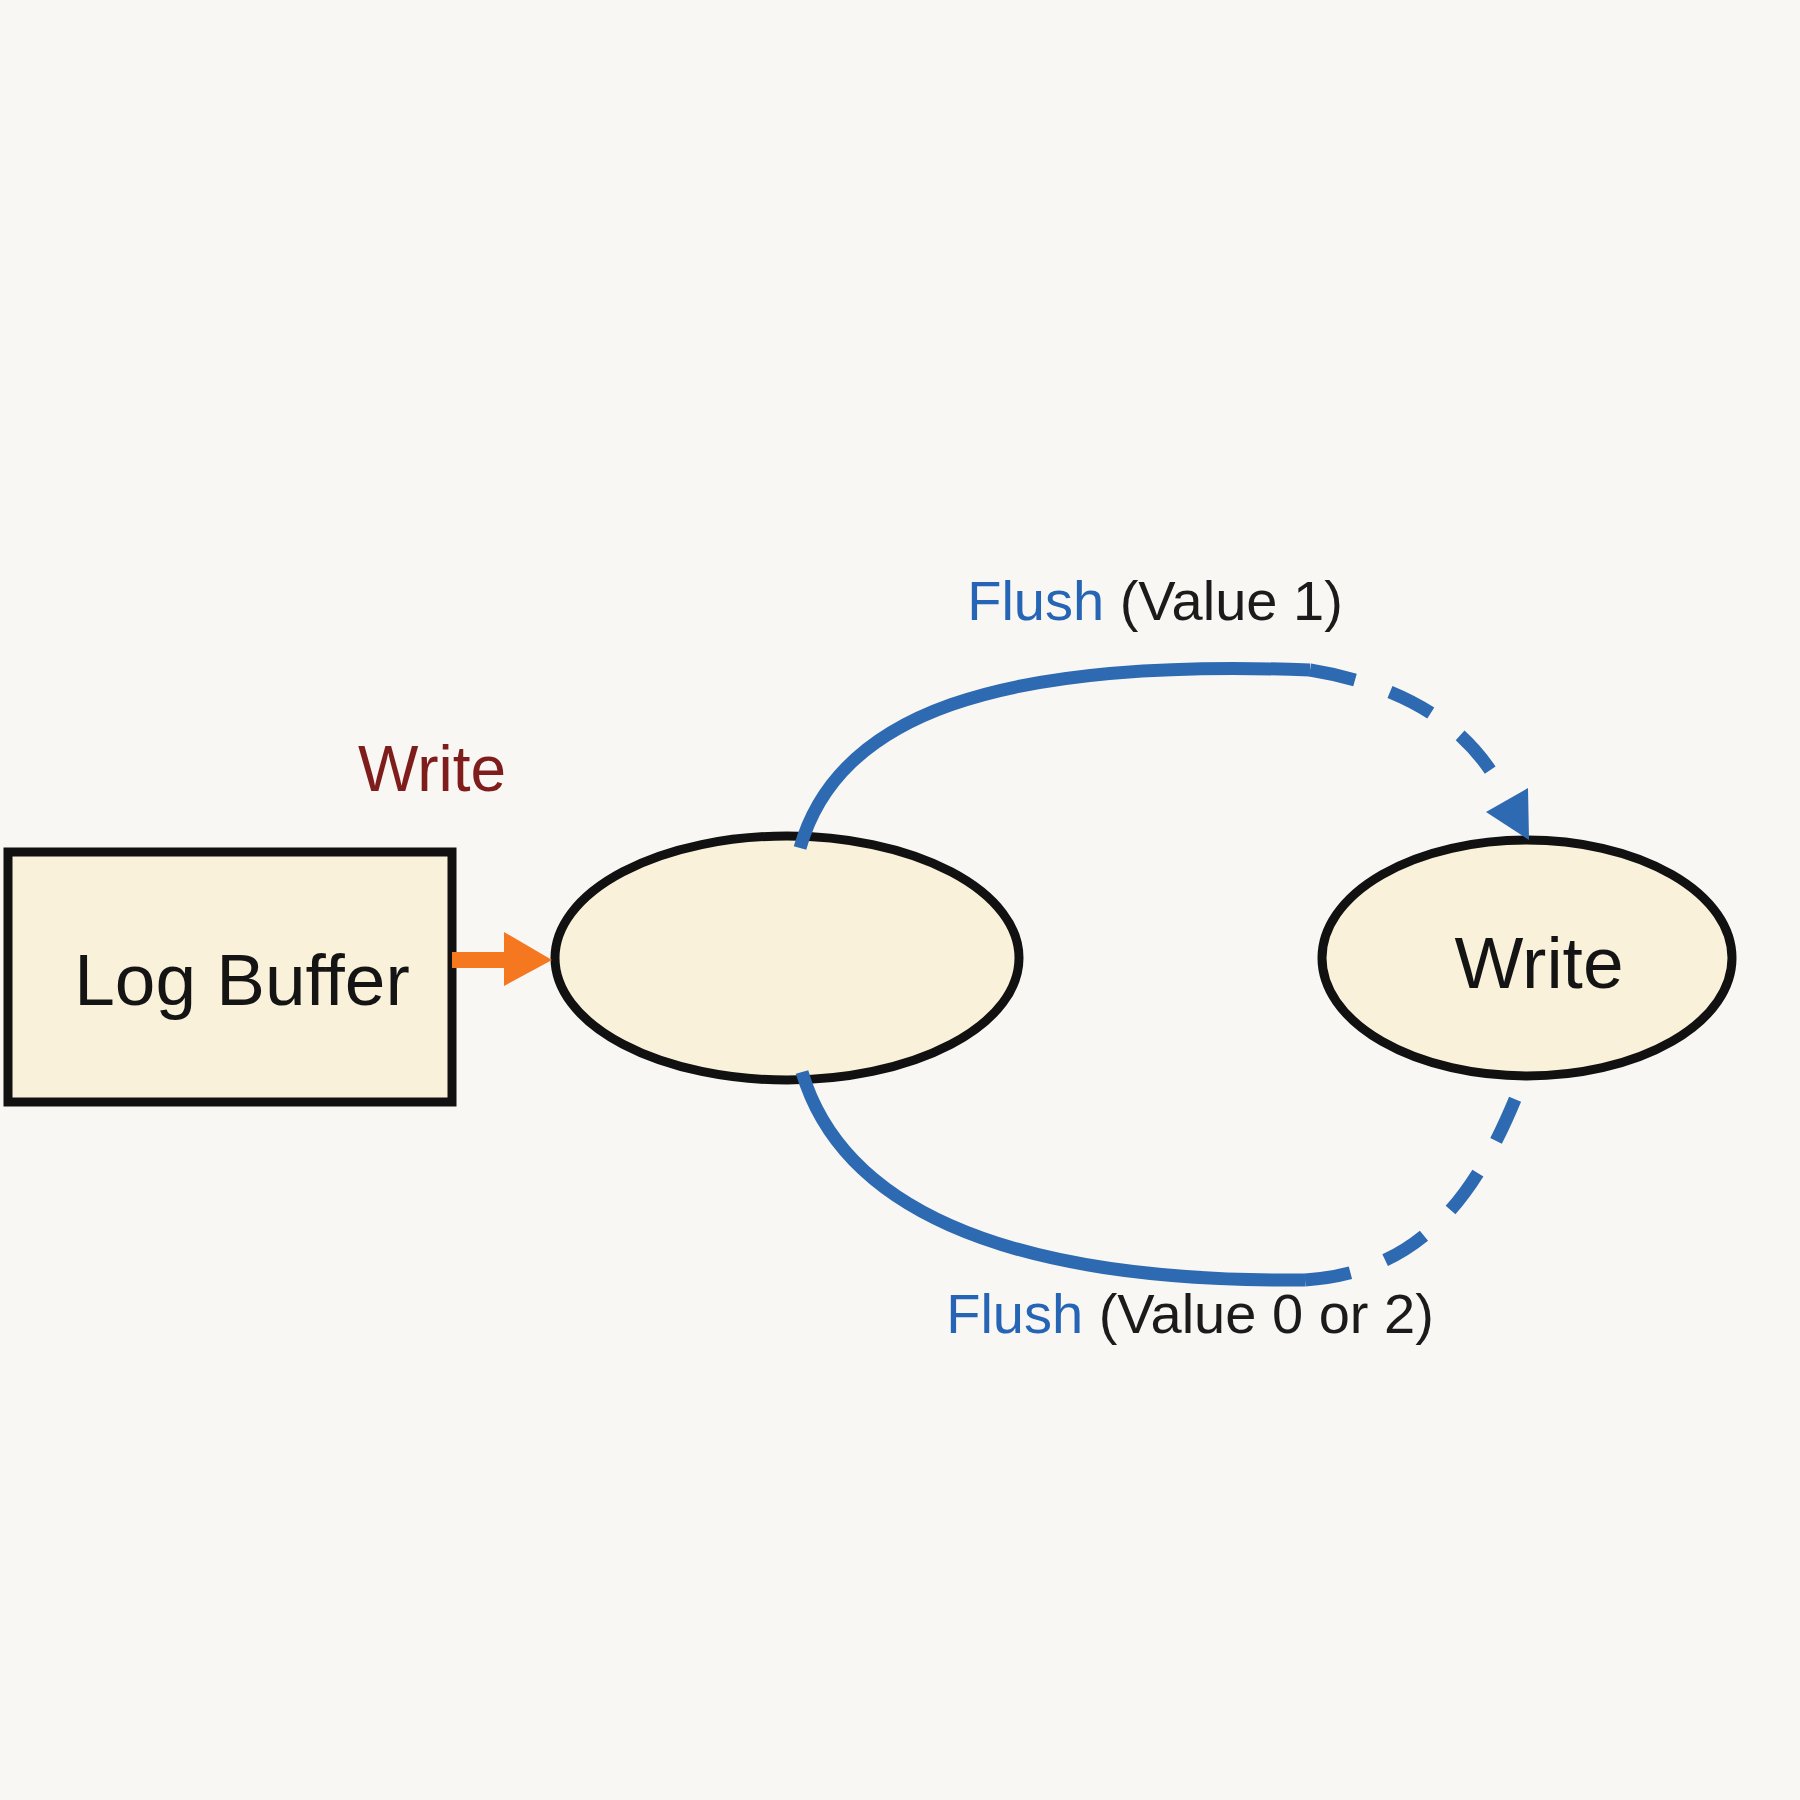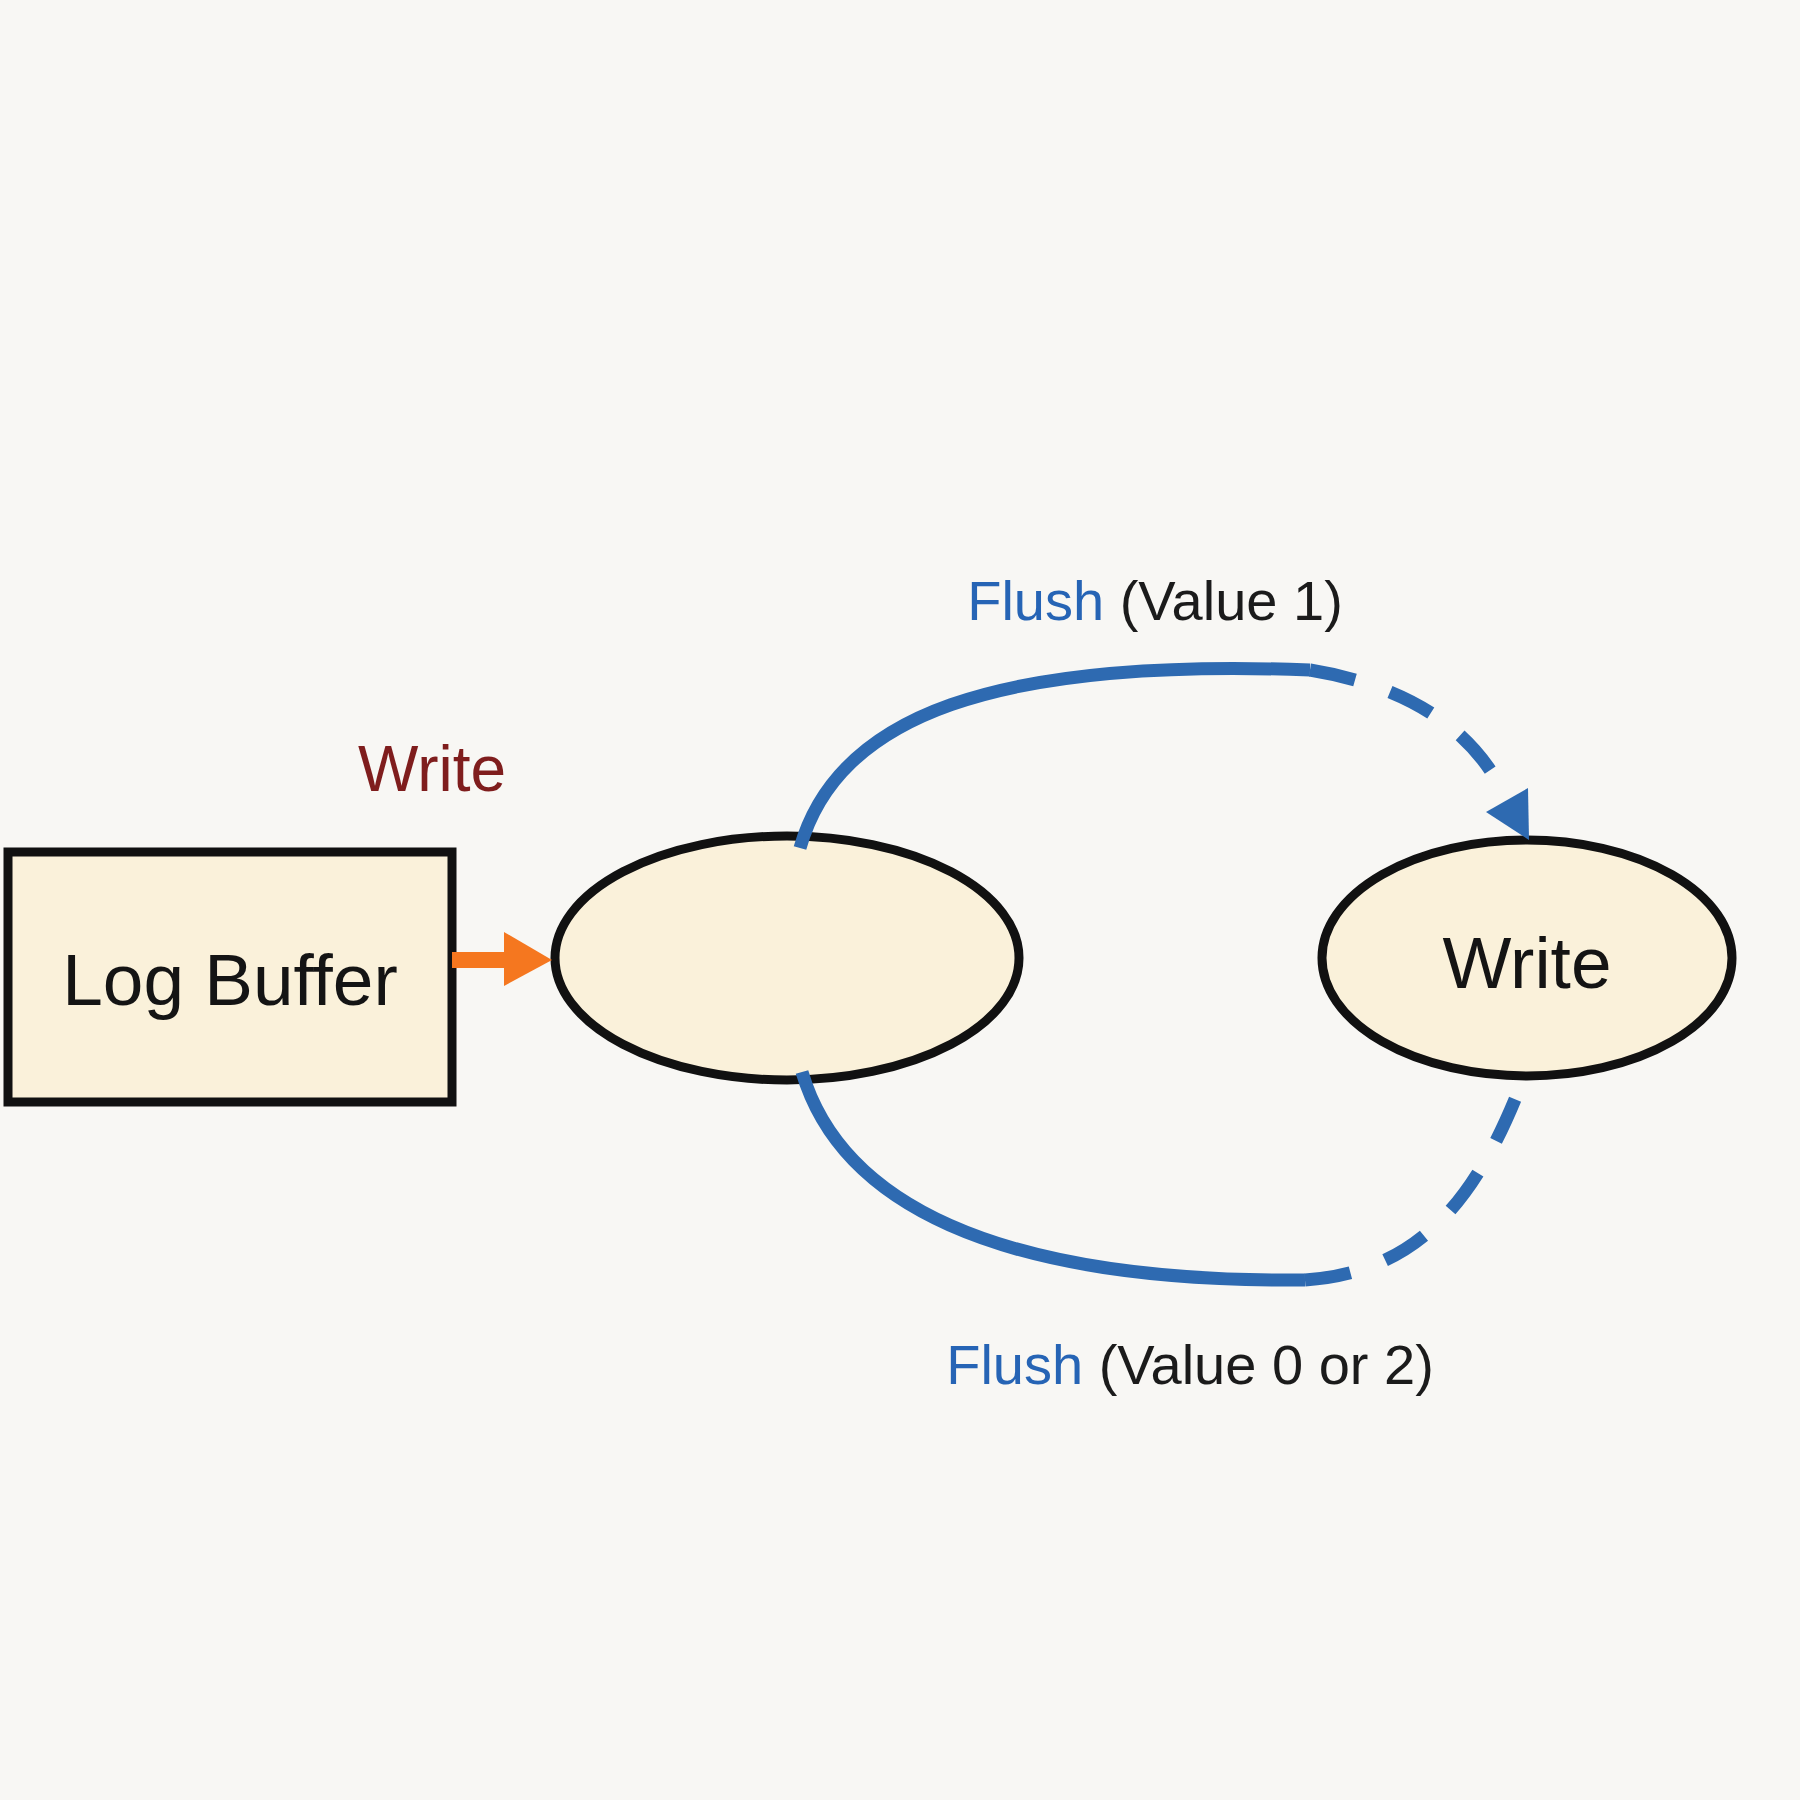--- a/index.html
+++ b/index.html
@@ -27,26 +27,26 @@
     color: #7f1d1d;
   }
 
   .flush-label {
     transform: translate(-50%, -50%);
     font-size: 56px; font-weight: 400;
     color: #1b1b1b;
   }
   .flush-label .flush-word { color: #2664b5; }
   .flush-top { left: 1155px; top: 600px; }
-  .flush-bottom { left: 1190px; top: 1364px; text-align: right; }
+  .flush-bottom { left: 1190px; top: 1313px; text-align: right; }
 
   .node-label {
     position: absolute; transform: translate(-50%, -50%);
     font-size: 73px; font-weight: 400; color: #141414;
-    white-space: nowrap; text-align: center;
+    white-space: nowrap; text-align: center; margin-left: 12px;
   }
   .log-buffer-label { left: 230px;  top: 979px; }
   .redo-log-label   { left: 787px;  top: 962px; }
   .disk-label       { left: 1527px; top: 962px; }
 
   .node      { stroke-width: 9px; }
   .flush-curve { fill: none; stroke-width: 13px; stroke-linecap: butt; }
   .flush-dashed { stroke-dasharray: 46 37; }
   .write-shaft { fill: none; stroke-width: 16px; }
 </style>

